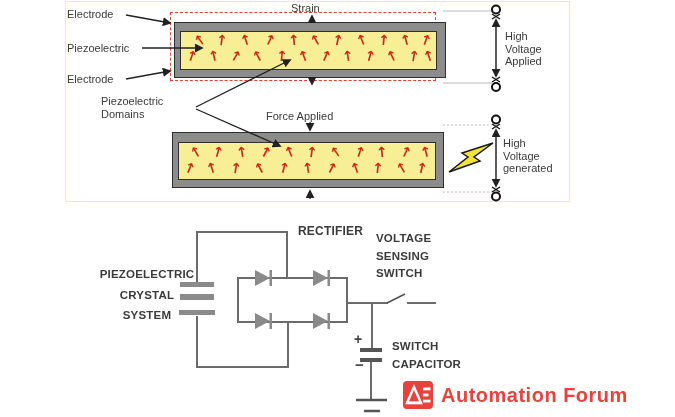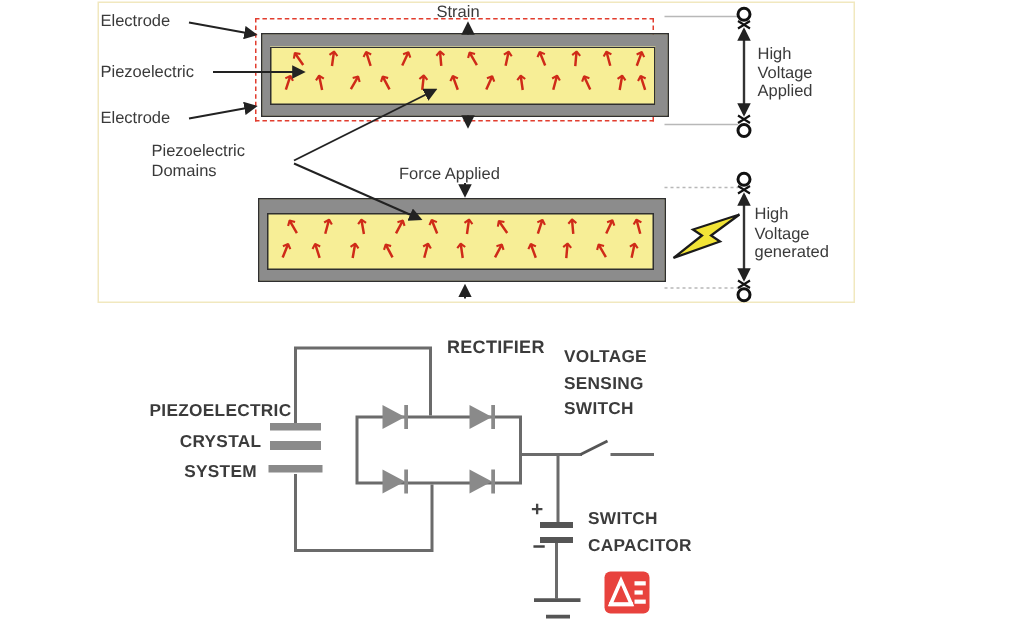--- a/index.html
+++ b/index.html
@@ -225,15 +225,16 @@
   <div id="brand">
     <div id="brand-icon">
       <svg width="30" height="28" viewBox="0 0 30 28">
         <path d="M4,22 L11,6 L18,22 Z" fill="none" stroke="#fff" stroke-width="2.4"></path>
         <rect x="3" y="20.5" width="16" height="2.6" fill="#fff"></rect>
         <rect x="20" y="6.5" width="7.5" height="2.8" fill="#fff"></rect>
         <rect x="20" y="12.6" width="5.5" height="2.8" fill="#fff"></rect>
         <rect x="20" y="18.7" width="7.5" height="2.8" fill="#fff"></rect>
       </svg>
     </div>
+    <div id="brand-text">Automation Forum</div>
   </div>
 
 </div>
 
 </body></html>

